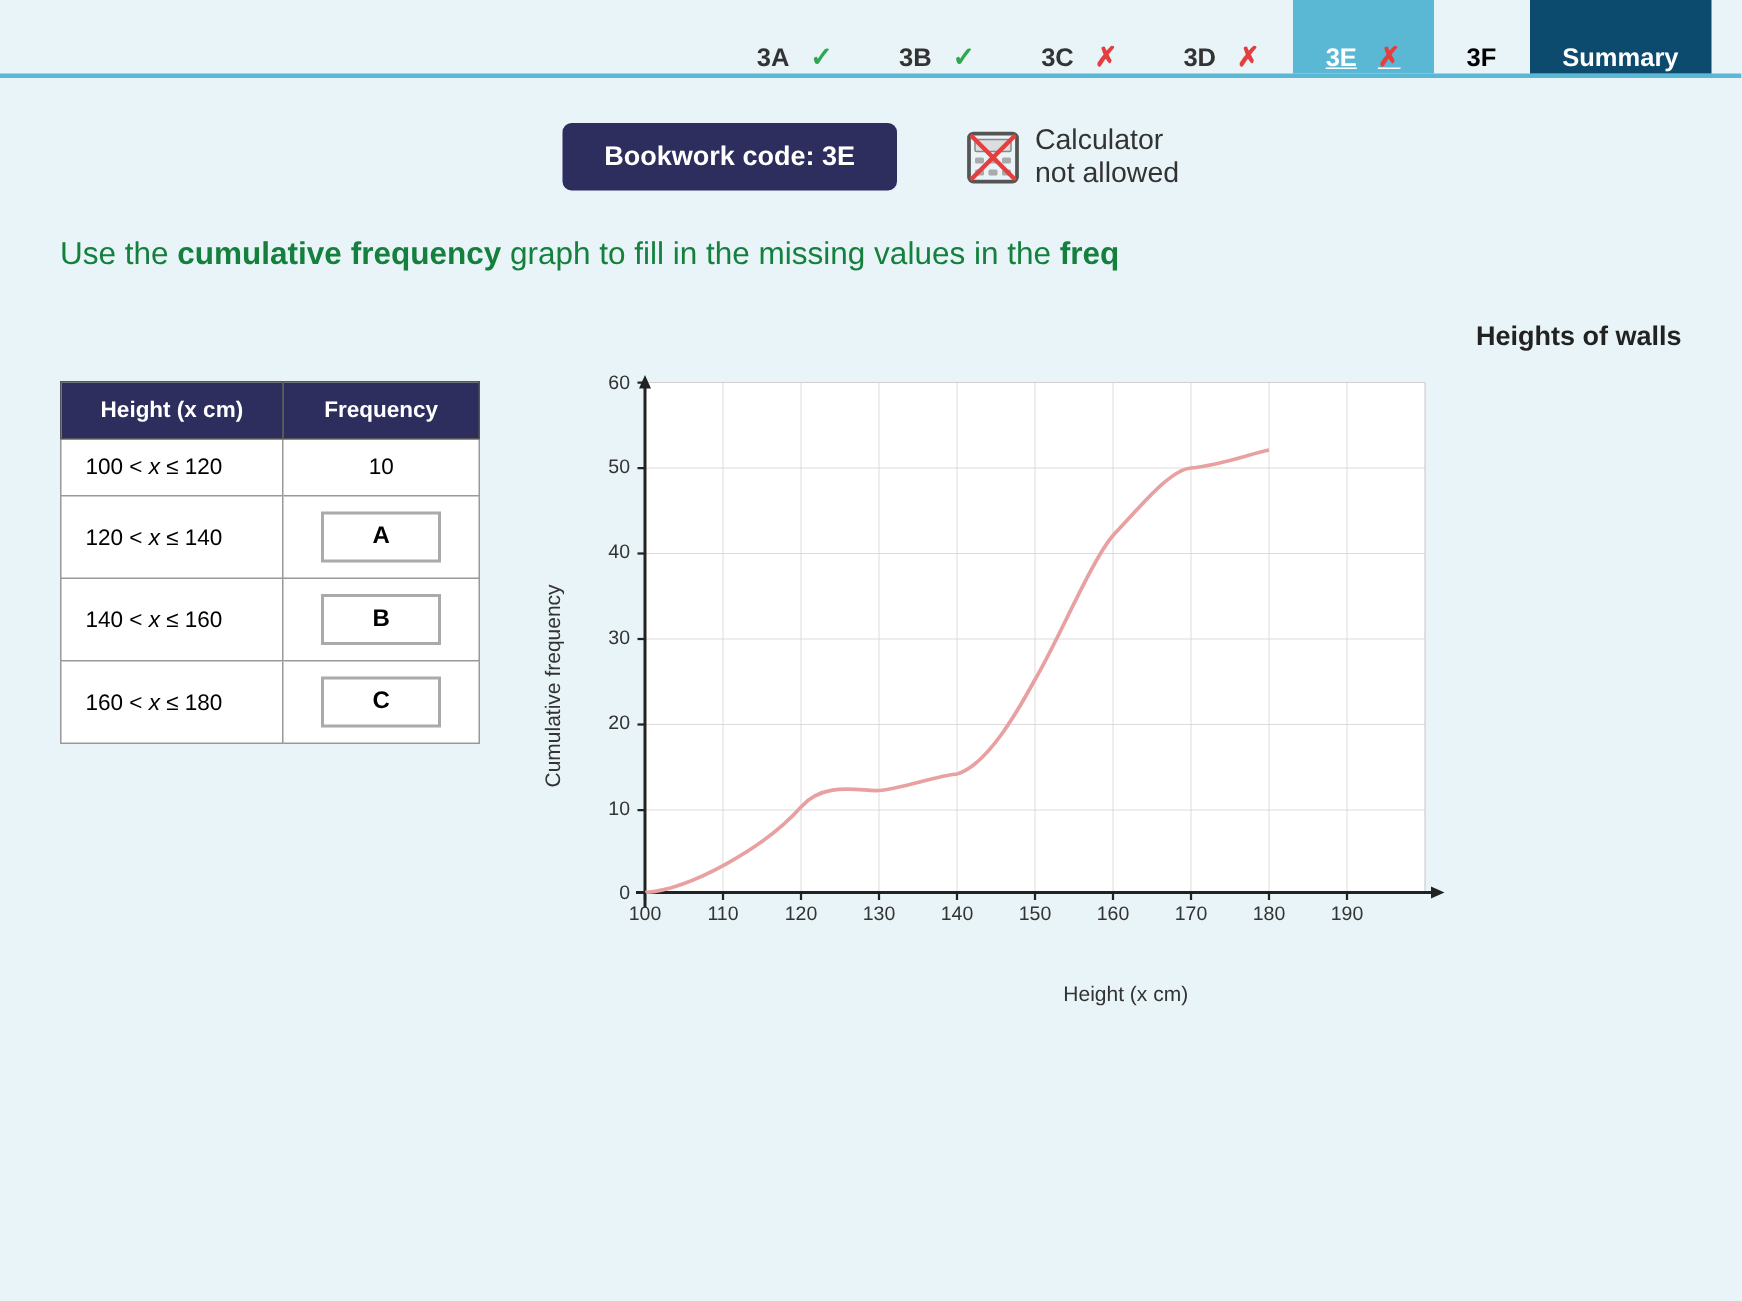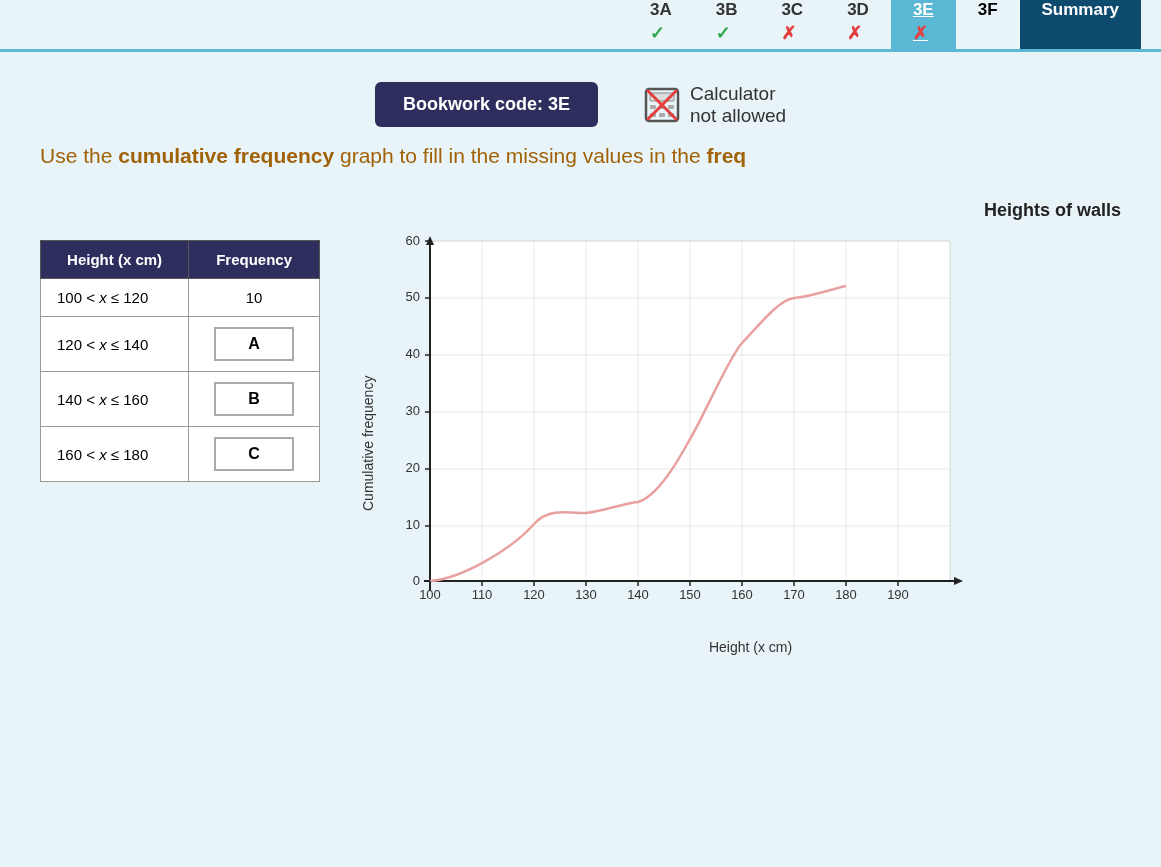--- a/index.html
+++ b/index.html
@@ -17,29 +17,28 @@
       background: #e8f4f8;
       border-bottom: 3px solid #5bb8d4;
       padding: 0;
       height: 52px;
       align-items: stretch;
       justify-content: flex-end;
       padding-right: 20px;
     }
     .nav-tab {
       display: flex;
-      align-items: flex-start;
+      align-items: flex-end;
       padding: 0 22px;
       font-size: 17px;
       font-weight: bold;
       cursor: pointer;
       border: none;
       background: transparent;
-      gap: 2px;
-      flex-direction: column;
+      gap: 14px;
     }
     .nav-tab.check { color: #333; }
     .nav-tab.cross { color: #333; }
     .nav-tab.active-tab {
       background: #5bb8d4;
       color: white;
       text-decoration: underline;
     }
     .nav-tab.summary-tab {
       background: #0c4a6e;
@@ -51,21 +50,21 @@
     
     .content {
       padding: 30px 40px 20px 40px;
     }
 
     
     .bookwork-bar {
       display: flex;
       align-items: center;
       gap: 46px;
-      margin-bottom: 14px;
+      margin-bottom: 28px;
       justify-content: center;
     }
     .bookwork-code {
       background: #2d2d5e;
       color: white;
       padding: 12px 28px;
       border-radius: 6px;
       font-size: 18px;
       font-weight: bold;
     }
@@ -82,21 +81,21 @@
       height: 36px;
     }
     .calc-icon svg {
       width: 36px;
       height: 36px;
     }
 
     
     .instruction {
       font-size: 21px;
-      color: #a16207;
+      color: #15803d;
       margin-bottom: 30px;
       line-height: 1.4;
     }
     .instruction strong {
       font-weight: 900;
     }
 
     
     .main-content {
       display: flex;

